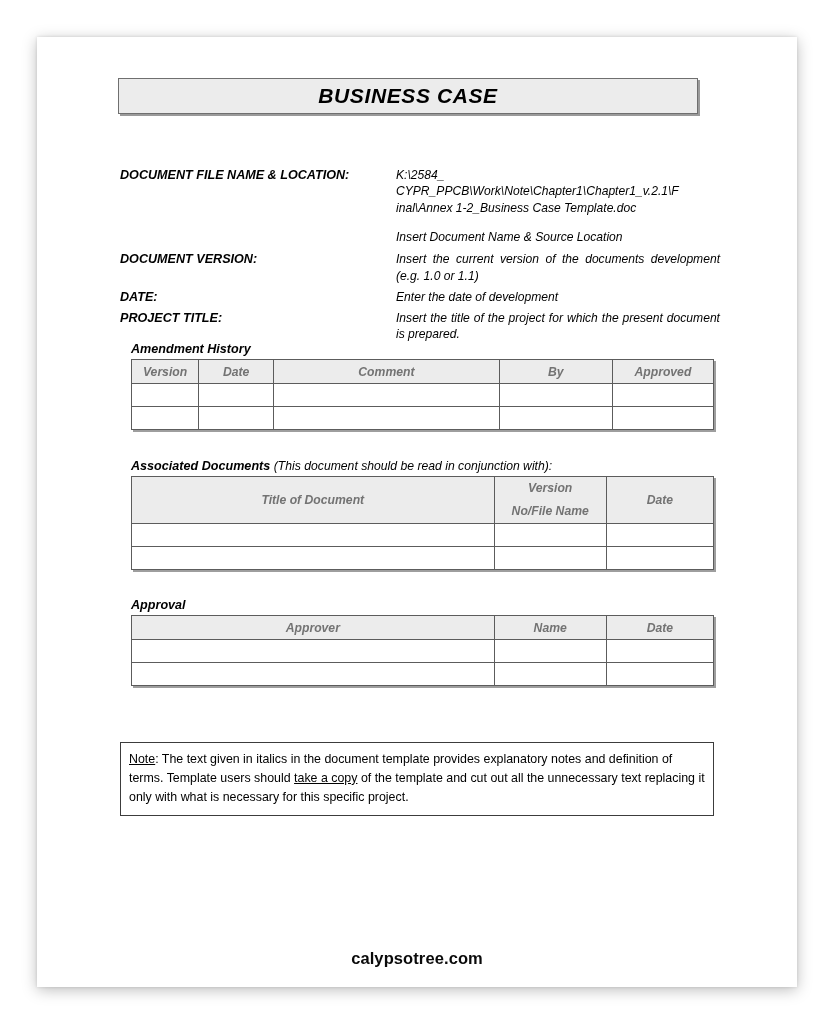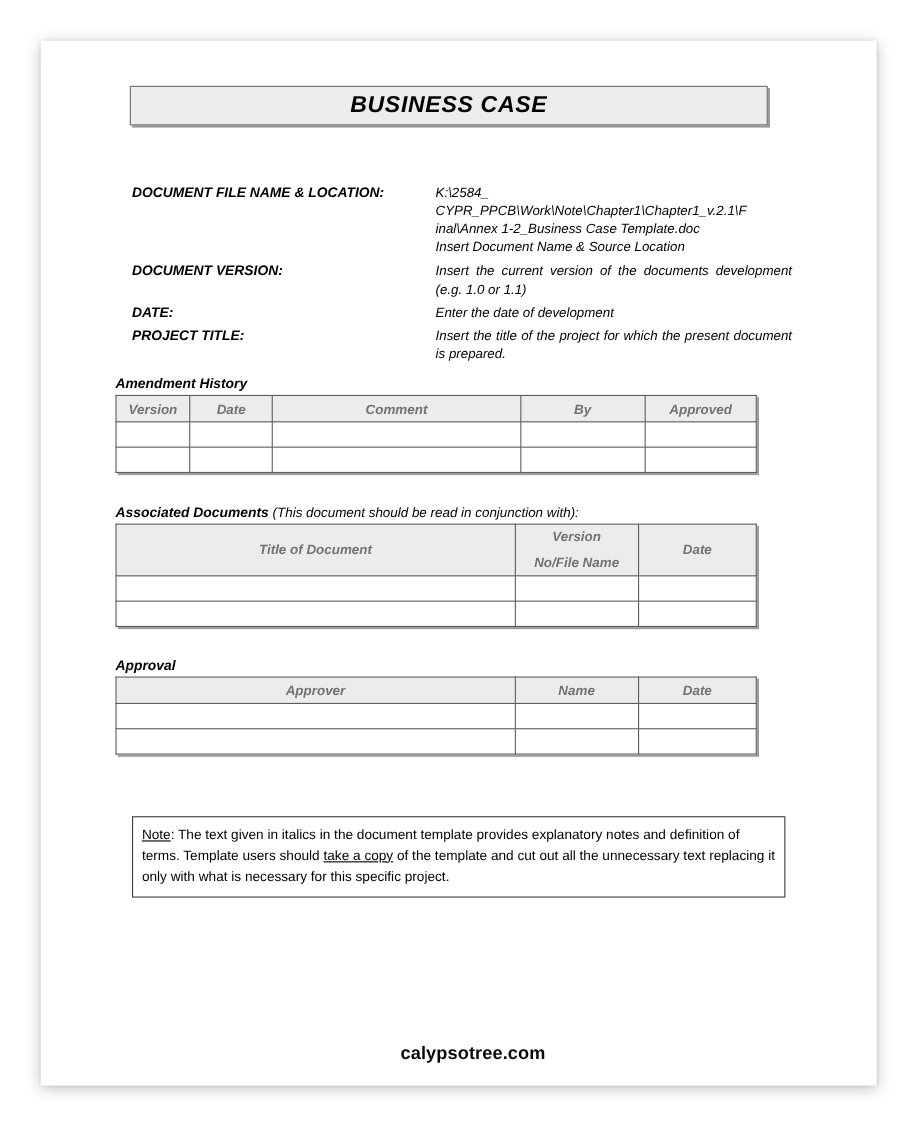--- a/index.html
+++ b/index.html
@@ -78,21 +78,21 @@
   .meta-value {
     flex: 1 1 auto;
     font-size: 12.1px;
     font-style: italic;
     color: #000000;
     line-height: 1.35;
   }
   .meta-value.justify { text-align: justify; }
   .meta-value .sub {
     display: block;
-    margin-top: 0;
+    margin-top: 13px;
   }
   .path-line { display: block; white-space: pre-wrap; word-break: break-all; }
 
   .row-filename { margin-bottom: 6px; }
   .row-version { margin-bottom: 5px; }
   .row-date { margin-bottom: 4px; }
 
   
   .section-caption {
     font-size: 12.6px;
@@ -101,21 +101,21 @@
     color: #000;
     margin-bottom: 3px;
   }
   .section-caption .caption-note {
     font-weight: normal;
     font-style: italic;
     font-size: 12.2px;
   }
 
   
-  .tbl-block { position: absolute; left: 68px; width: 583px; }
+  .tbl-block { position: absolute; left: 94px; width: 583px; }
   #block-amend { top: 305px; }
   #block-assoc { top: 422px; }
   #block-approval { top: 561px; }
 
   table.doc-table {
     border-collapse: collapse;
     width: 583px;
     table-layout: fixed;
     background: #fff;
     border: 1px solid #5c5c5c;
@@ -163,21 +163,20 @@
   .footer {
     position: absolute;
     left: 0;
     top: 912px;
     width: 760px;
     text-align: center;
     font-size: 16.5px;
     font-weight: bold;
     color: #0a0a0a;
     letter-spacing: 0.1px;
-    margin-left: 13px;
   }
 </style>
 </head>
 <body>
 
 <div class="page-wrap">
   <div class="paper">
 
     <div class="title-banner">
       <span class="title-text">BUSINESS CASE</span>

